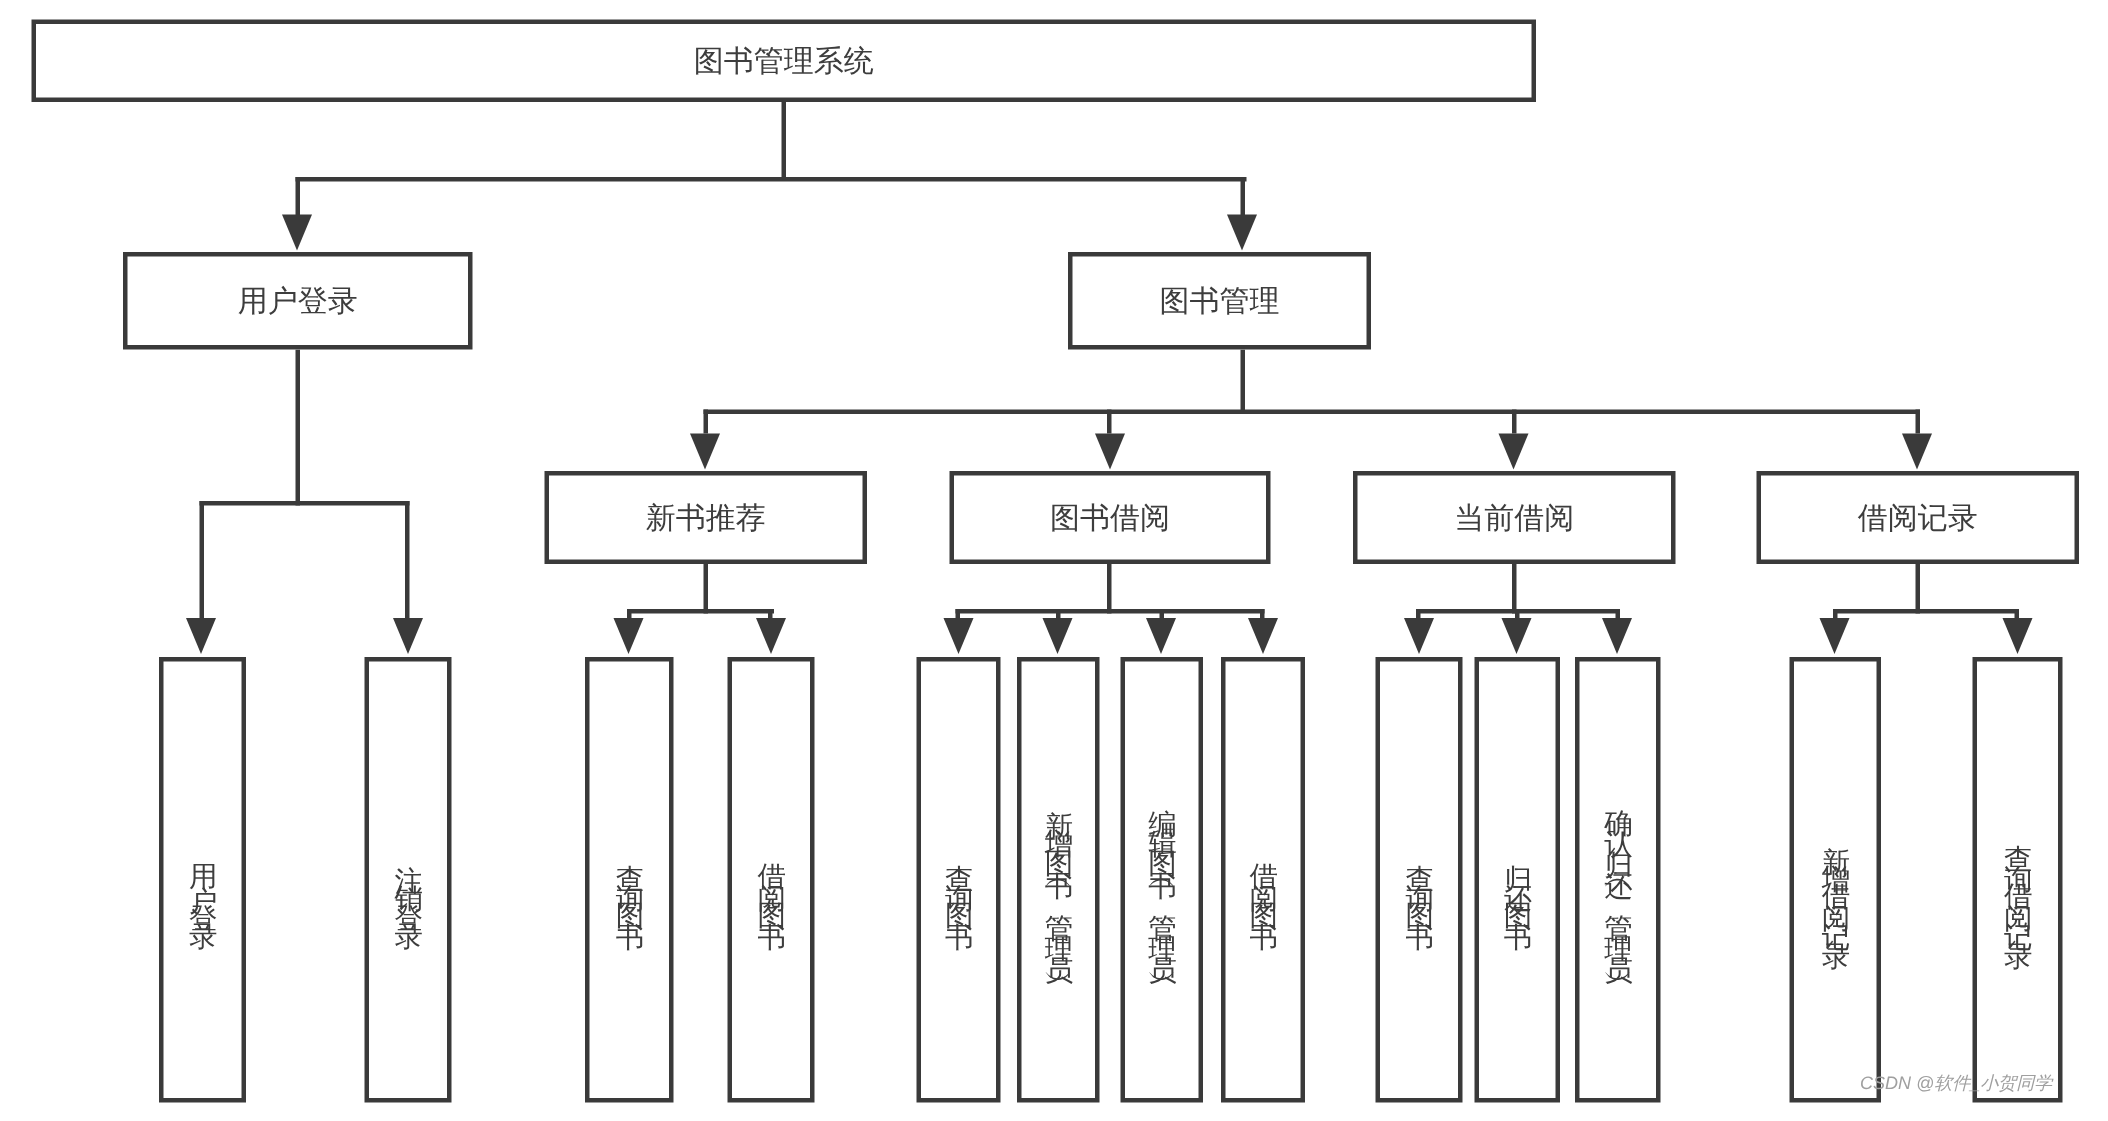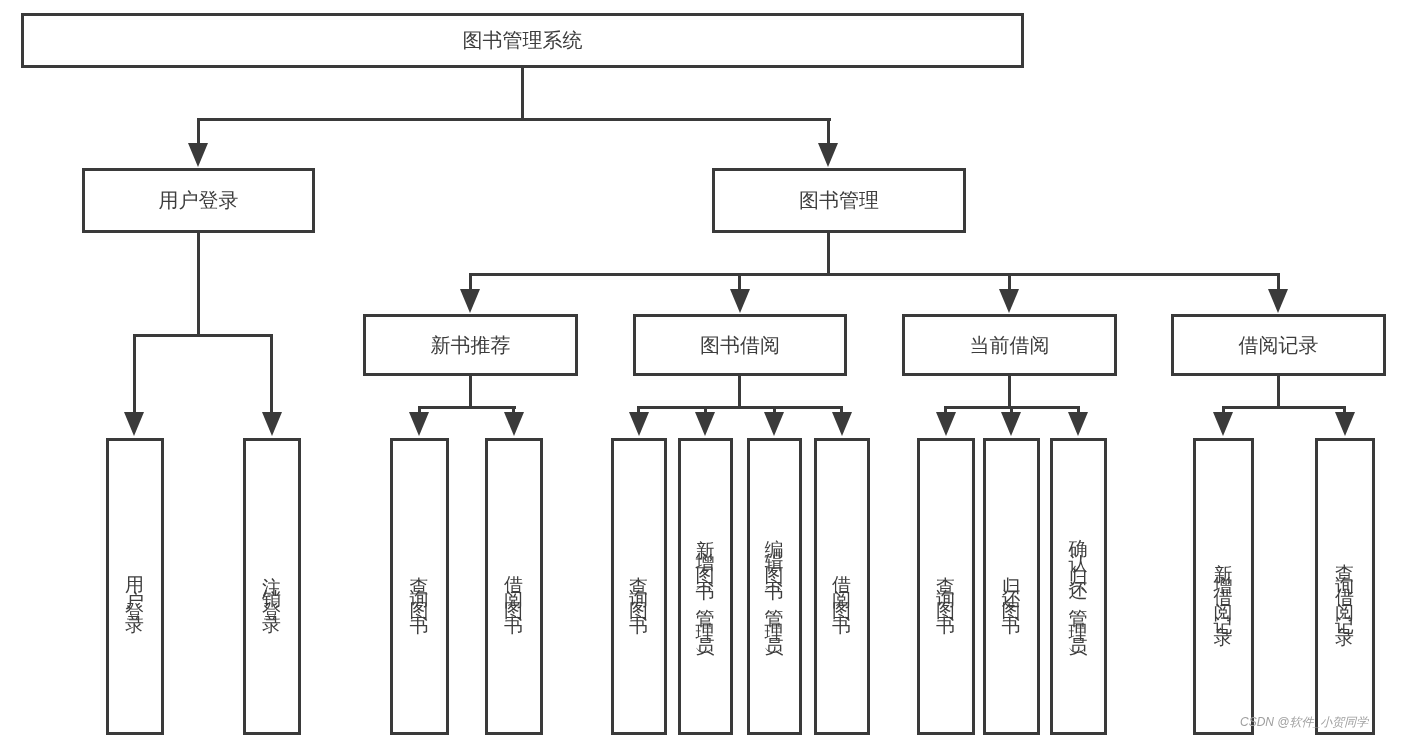--- a/index.html
+++ b/index.html
@@ -68,21 +68,21 @@
 
 <div class="canvas" id="diagram">
 
   <div class="box" style="left:21px;top:13px;width:1003px;height:55px">
     <span>图书管理系统</span>
   </div>
 
   <div class="box" style="left:82px;top:168px;width:233px;height:65px">
     <span>用户登录</span>
   </div>
-  <div class="box" style="left:712px;top:168px;width:254px;height:65px">
+  <div class="box" style="left:712px;top:168px;width:202px;height:65px">
     <span>图书管理</span>
   </div>
 
   <div class="box" style="left:363px;top:314px;width:215px;height:62px">
     <span>新书推荐</span>
   </div>
   <div class="box" style="left:633px;top:314px;width:214px;height:62px">
     <span>图书借阅</span>
   </div>
   <div class="box" style="left:1171px;top:314px;width:215px;height:62px">

